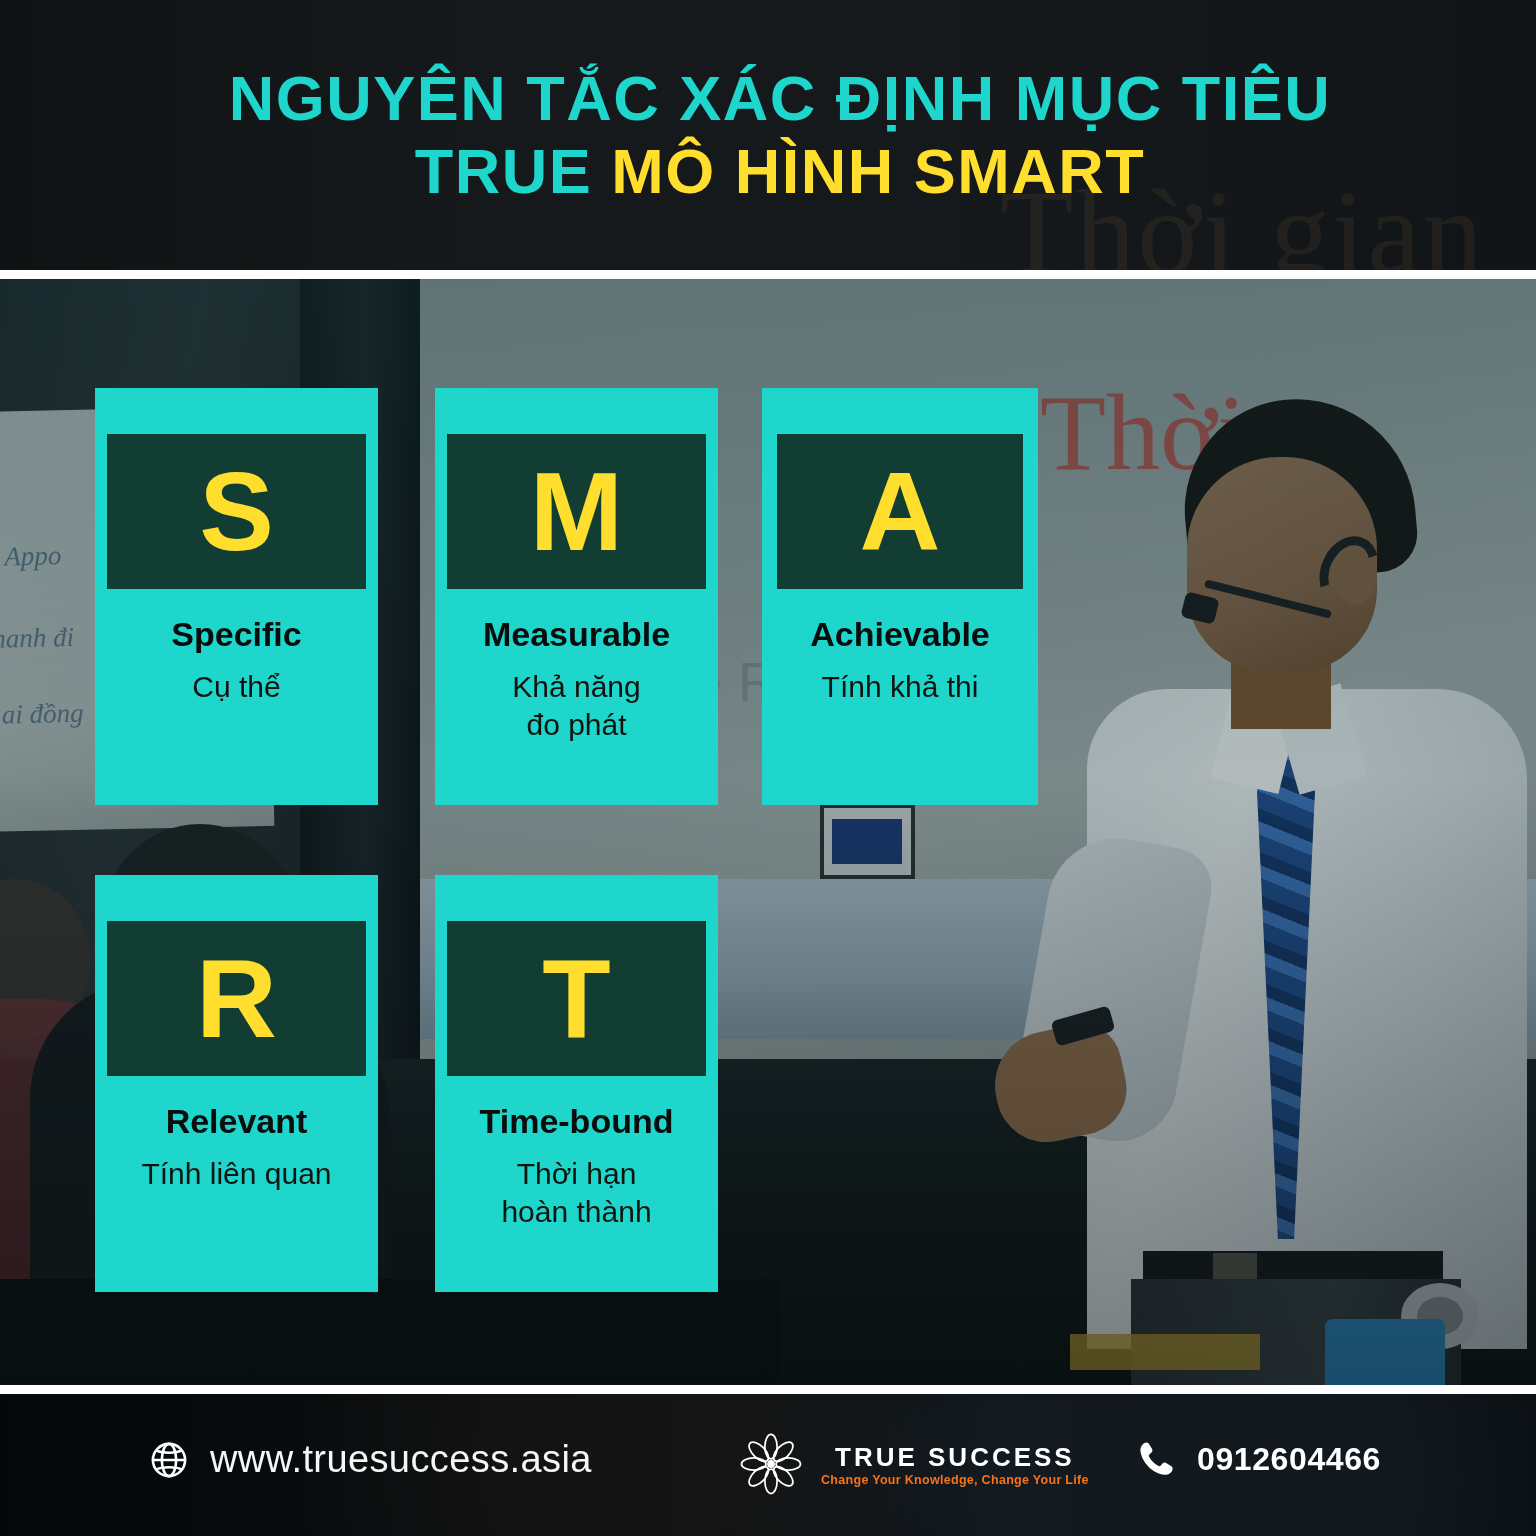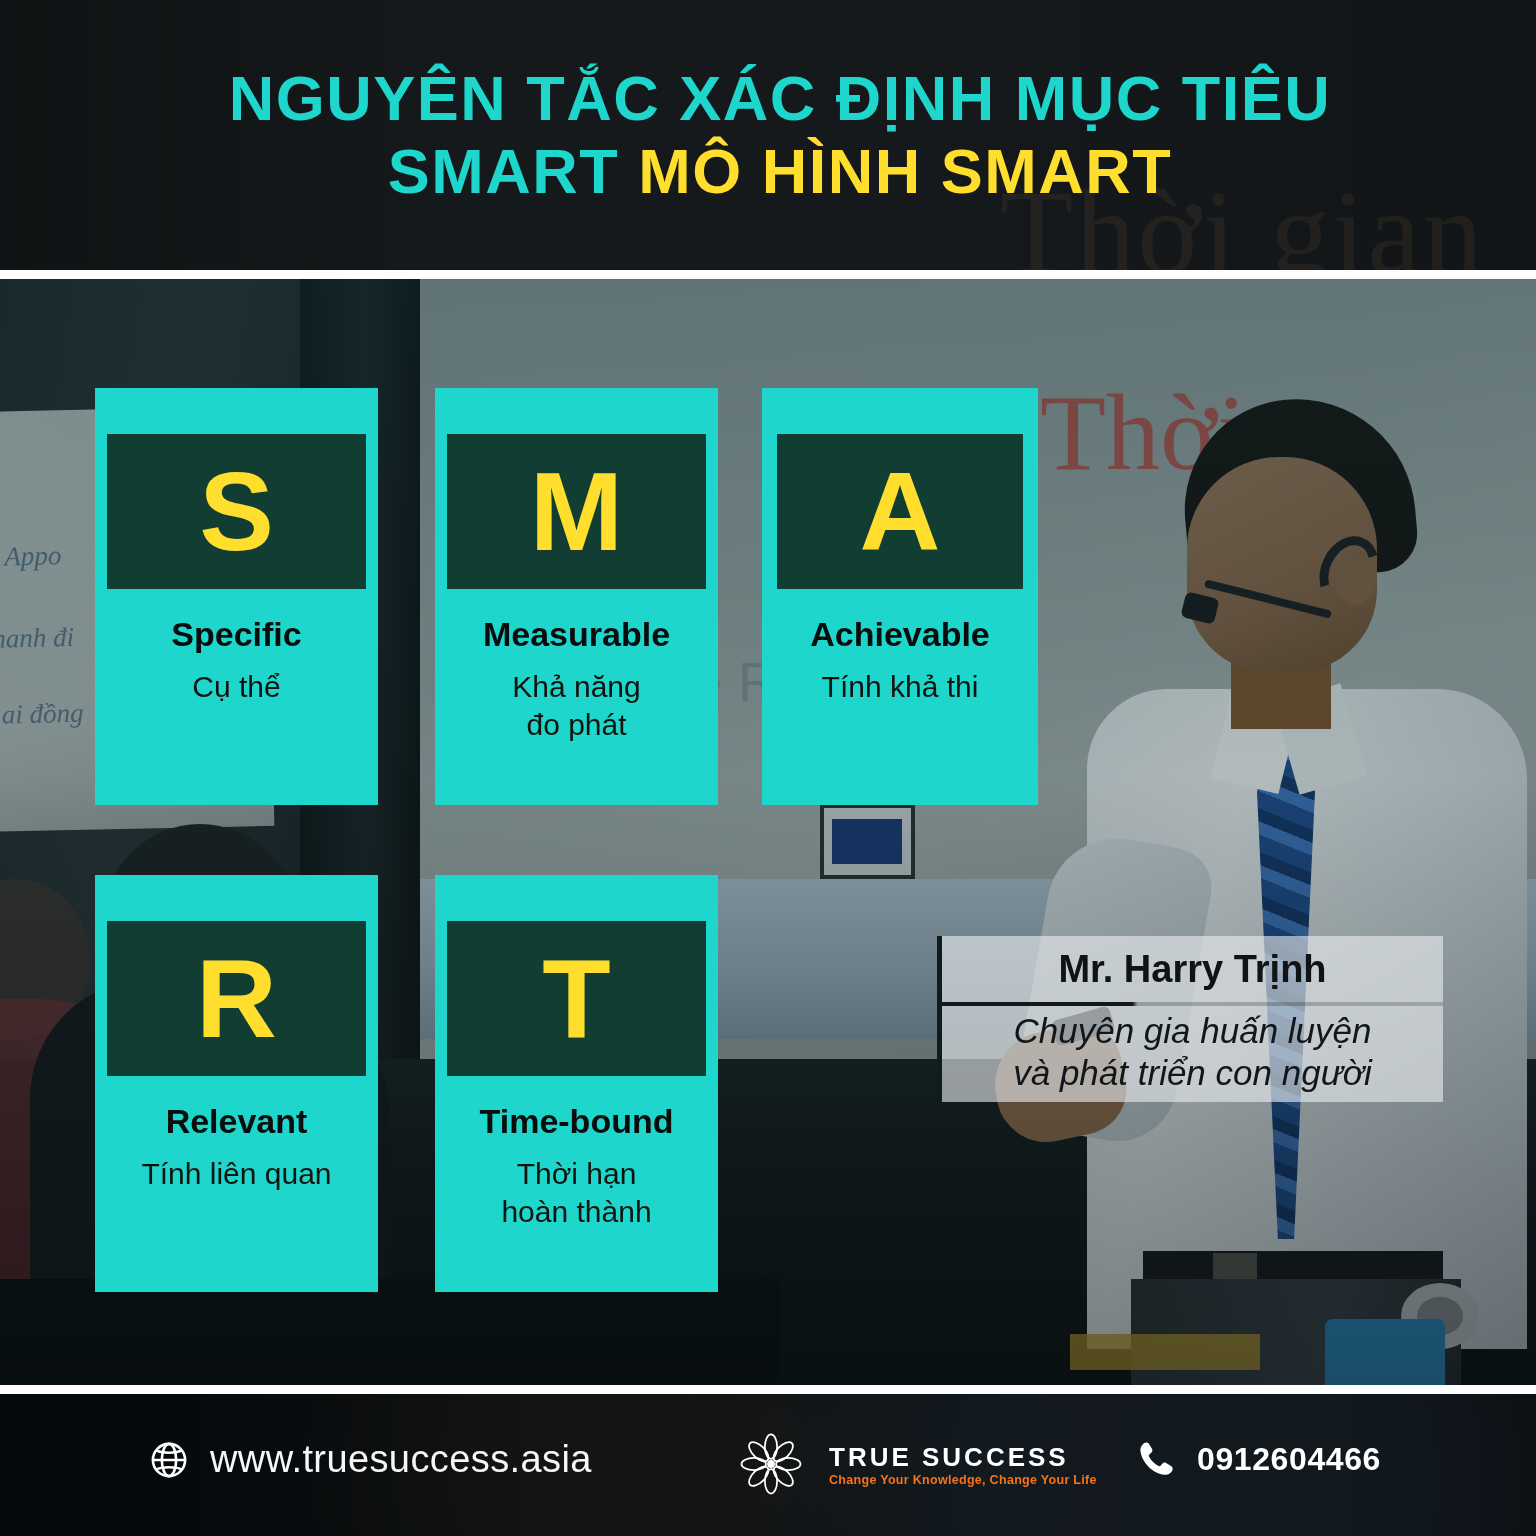--- a/index.html
+++ b/index.html
@@ -317,21 +317,21 @@
     background:
       radial-gradient(circle at 78% 60%, rgba(50,70,90,.22) 0 18%, transparent 40%),
       radial-gradient(circle at 40% 40%, rgba(60,45,35,.18) 0 14%, transparent 36%),
       linear-gradient(90deg,#05080a 0%,#0b0f11 45%,#070a0c 100%);
   }
   .footer-item {
     position:absolute; display:flex; align-items:center; gap:20px;
     color:#ffffff; z-index:2;
   }
   #footer-web   { left:148px; top:44px; }
-  #footer-logo  { left:735px; top:34px; gap:22px; }
+  #footer-logo  { left:735px; top:34px; gap:14px;text-align:center; }
   #footer-phone { left:1135px; top:44px; }
   .footer-text { font-size:38px; letter-spacing:.4px; color:#f4f6f7; white-space:nowrap; }
   .footer-phone-text { font-size:32px; font-weight:bold; letter-spacing:.6px; color:#ffffff; white-space:nowrap; }
   .ic { flex:0 0 auto; display:block; }
   #logo-block { display:flex; flex-direction:column; justify-content:center; }
   #logo-name {
     font-size:26px; font-weight:bold; letter-spacing:3px; color:#ffffff; white-space:nowrap;
   }
   #logo-tag {
     font-size:12.5px; font-weight:bold; letter-spacing:.3px; color:#f97316; white-space:nowrap;
@@ -444,35 +444,27 @@
     <div class="card-letterbox lb-std">
       <span class="card-letter">T</span>
     </div>
     <div class="card-en en-std">Time-bound</div>
     <div class="card-vi vi-std">
       <div>Thời hạn</div>
       <div>hoàn thành</div>
     </div>
   </div>
 
-  <div id="caption">
-    <div id="caption-name">Mr. Harry Trịnh</div>
-    <div id="caption-rule"></div>
-    <div id="caption-role">
-      <div>Chuyên gia huấn luyện</div>
-      <div>và phát triển con người</div>
-    </div>
-  </div>
 
   <div id="header">
     <div id="header-bleed">Thời gian</div>
     <div id="header-vignette"></div>
     <div id="title-wrap">
       <div class="title-line t-teal">NGUYÊN TẮC XÁC ĐỊNH MỤC TIÊU</div>
-      <div class="title-line"><span class="t-teal">SMART </span><span class="t-yellow">MÔ HÌNH SMART</span></div>
+      <div class="title-line"><span class="t-teal">TRUE </span><span class="t-yellow">MÔ HÌNH SMART</span></div>
     </div>
   </div>
 
   <div class="divider" id="divider-top"></div>
   <div class="divider" id="divider-bottom"></div>
 
   <div id="footer">
     <div id="footer-tex"></div>
 
     <div class="footer-item" id="footer-web">

